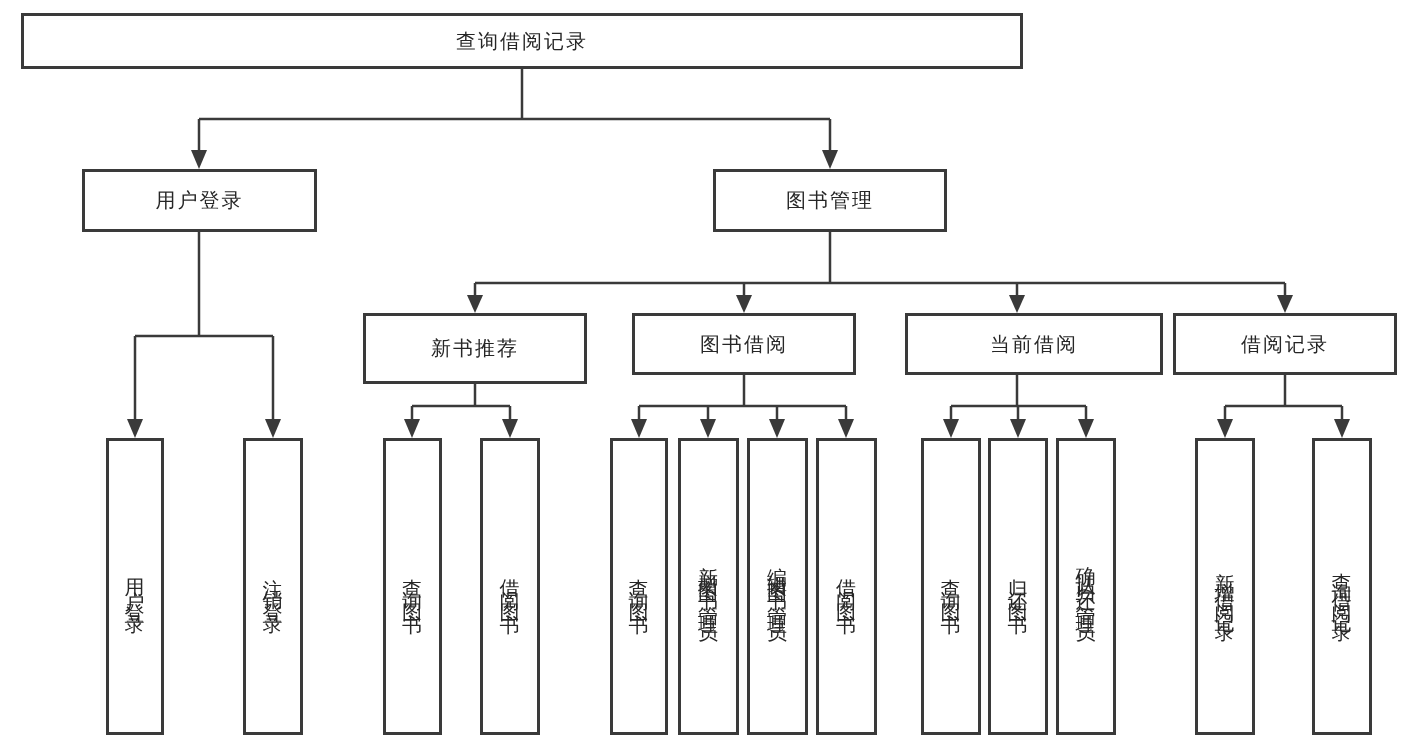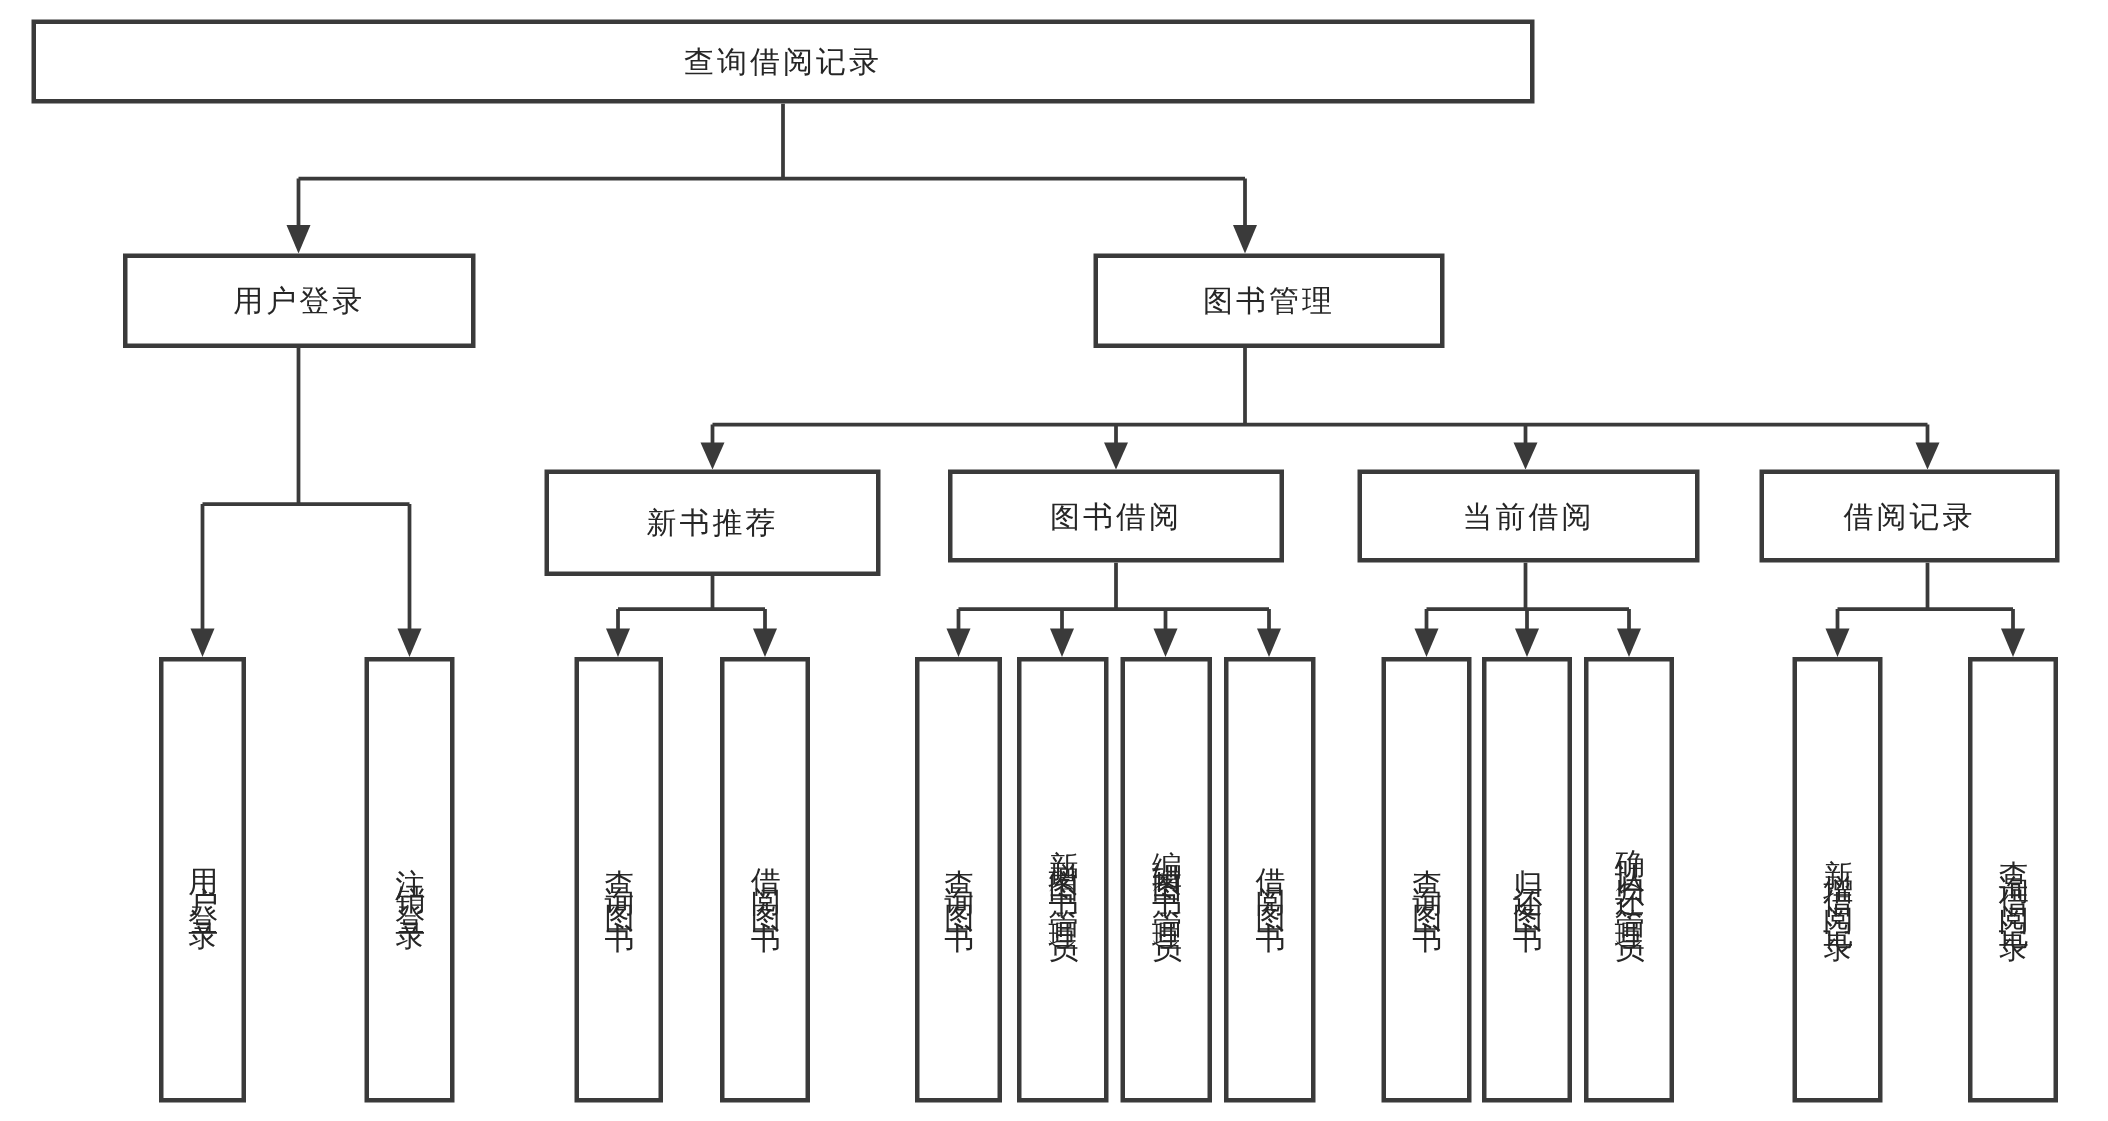--- a/index.html
+++ b/index.html
@@ -128,26 +128,26 @@
       <path class="connector" d="M1225,406 L1225,421"></path>
       <polygon class="arrowhead" points="1217,419 1233,419 1225,438"></polygon>
       <path class="connector" d="M1342,406 L1342,421"></path>
       <polygon class="arrowhead" points="1334,419 1350,419 1342,438"></polygon>
     </g>
   </svg>
 
   <div class="node" style="left:21px;top:13px;width:1002px;height:56px;">查询借阅记录</div>
 
   <div class="node" style="left:82px;top:169px;width:235px;height:63px;">用户登录</div>
-  <div class="node" style="left:713px;top:169px;width:234px;height:63px;margin-left:16px;">图书管理</div>
+  <div class="node" style="left:713px;top:169px;width:234px;height:63px;">图书管理</div>
 
   <div class="node" style="left:363px;top:313px;width:224px;height:71px;">新书推荐</div>
   <div class="node" style="left:632px;top:313px;width:224px;height:62px;">图书借阅</div>
-  <div class="node" style="left:905px;top:313px;width:228px;height:62px;">当前借阅</div>
-  <div class="node" style="left:1173px;top:313px;width:200px;height:62px;font-family:Liberation Mono, monospace;">借阅记录</div>
+  <div class="node" style="left:905px;top:313px;width:258px;height:62px;">当前借阅</div>
+  <div class="node" style="left:1173px;top:313px;width:224px;height:62px;font-family:Liberation Mono, monospace;">借阅记录</div>
 
   <div class="node leaf" style="left:106px;top:438px;width:58px;height:297px;">用户登录</div>
   <div class="node leaf" style="left:243px;top:438px;width:60px;height:297px;">注销登录</div>
 
   <div class="node leaf" style="left:383px;top:438px;width:59px;height:297px;">查询图书</div>
   <div class="node leaf" style="left:480px;top:438px;width:60px;height:297px;">借阅图书</div>
 
   <div class="node leaf" style="left:610px;top:438px;width:58px;height:297px;">查询图书</div>
   <div class="node leaf tight" style="left:678px;top:438px;width:61px;height:297px;">新增图书（管理员）</div>
   <div class="node leaf tight" style="left:747px;top:438px;width:61px;height:297px;">编辑图书（管理员）</div>

